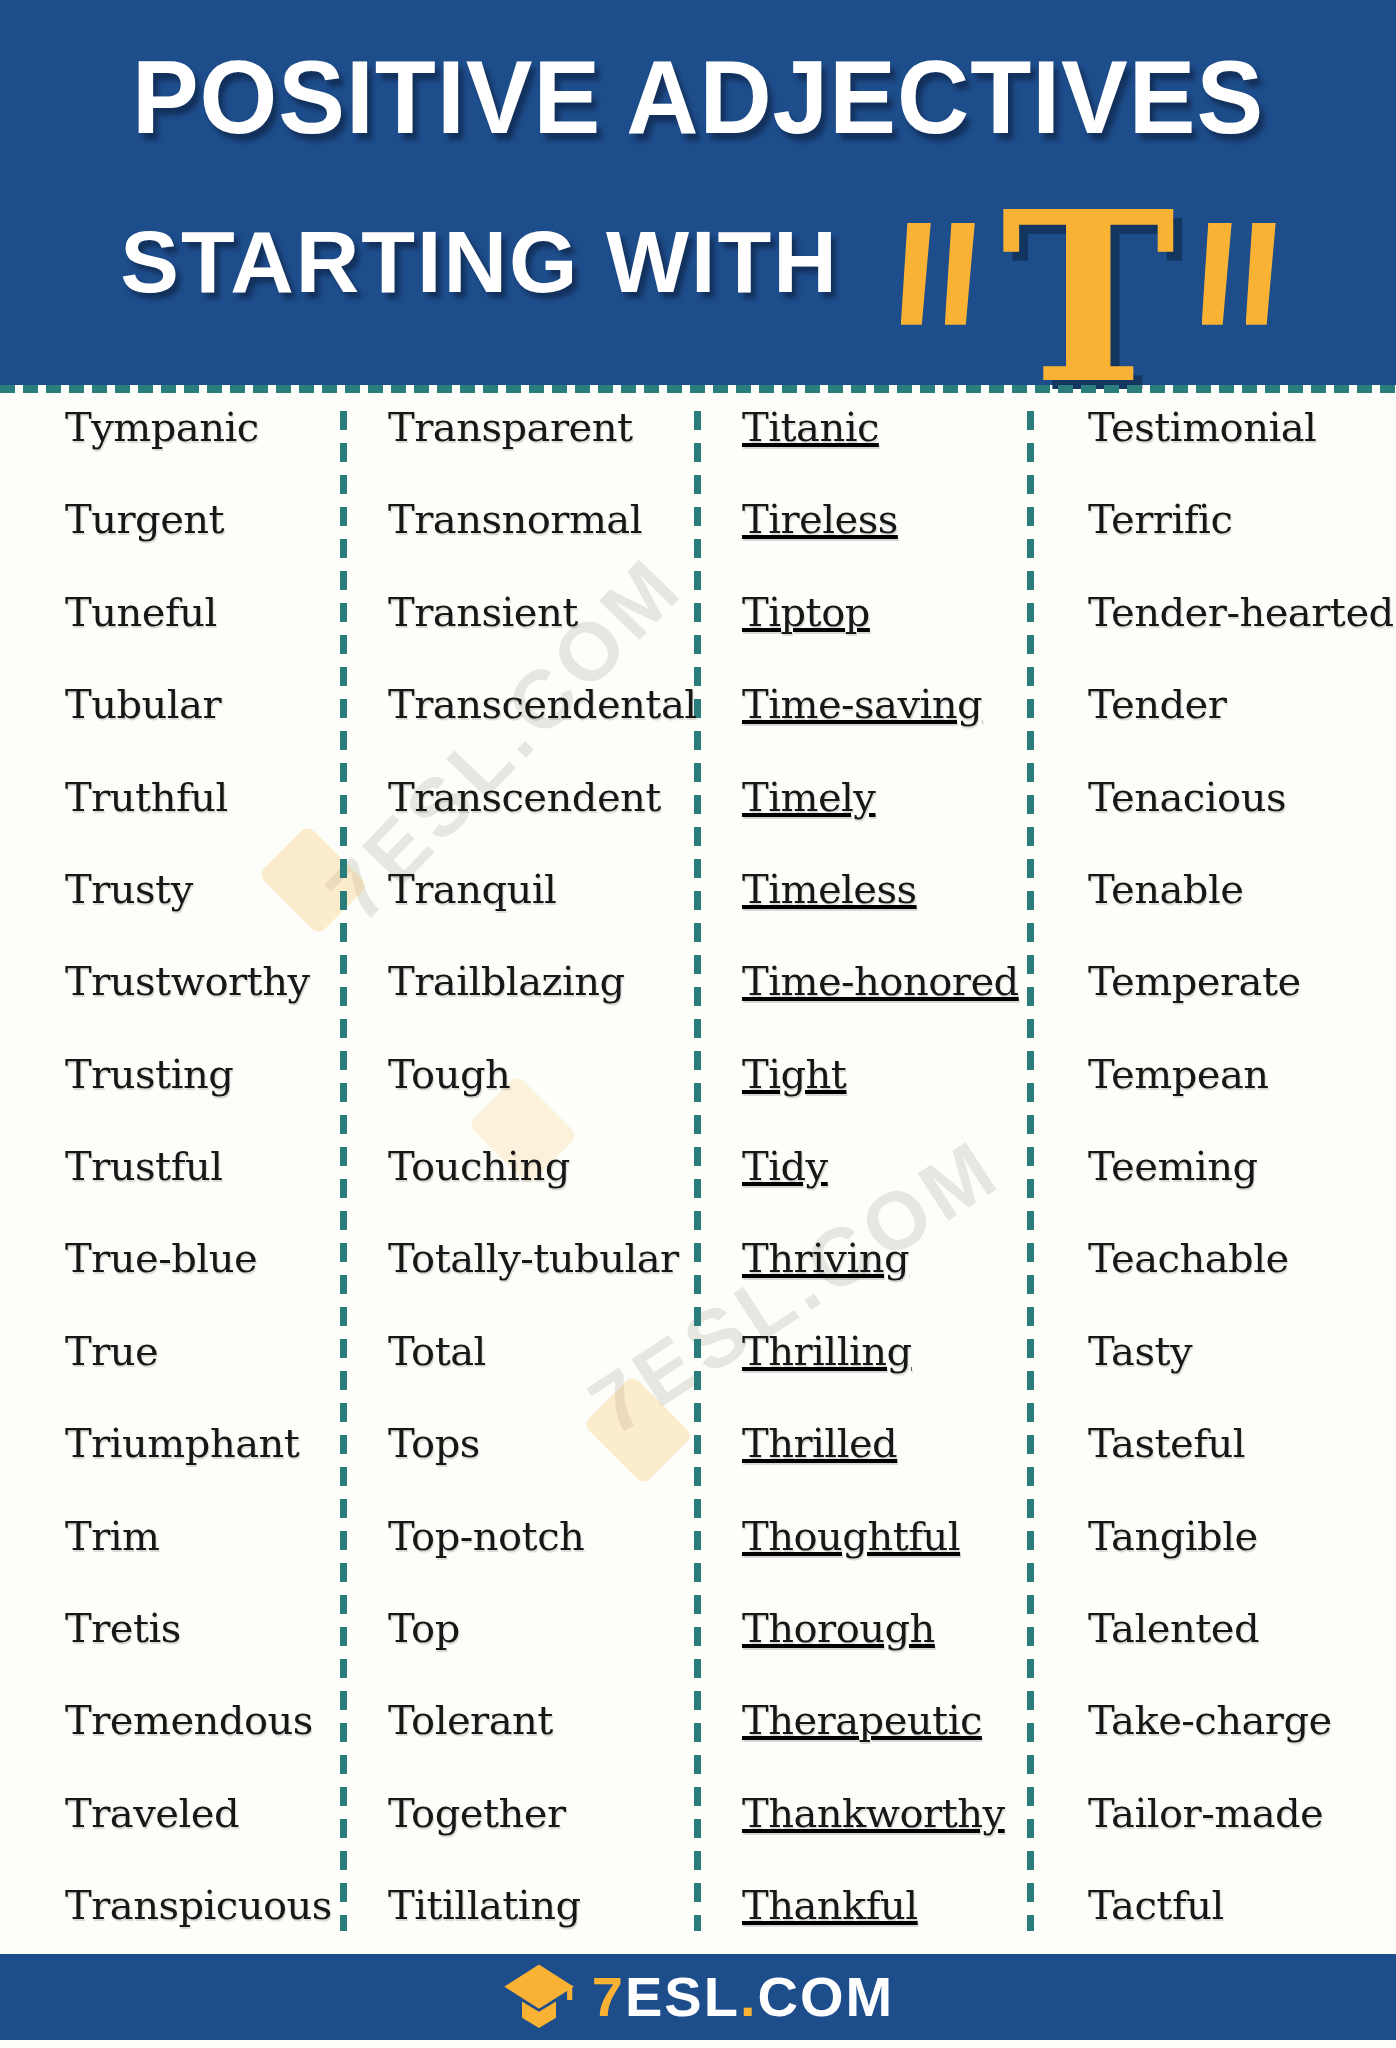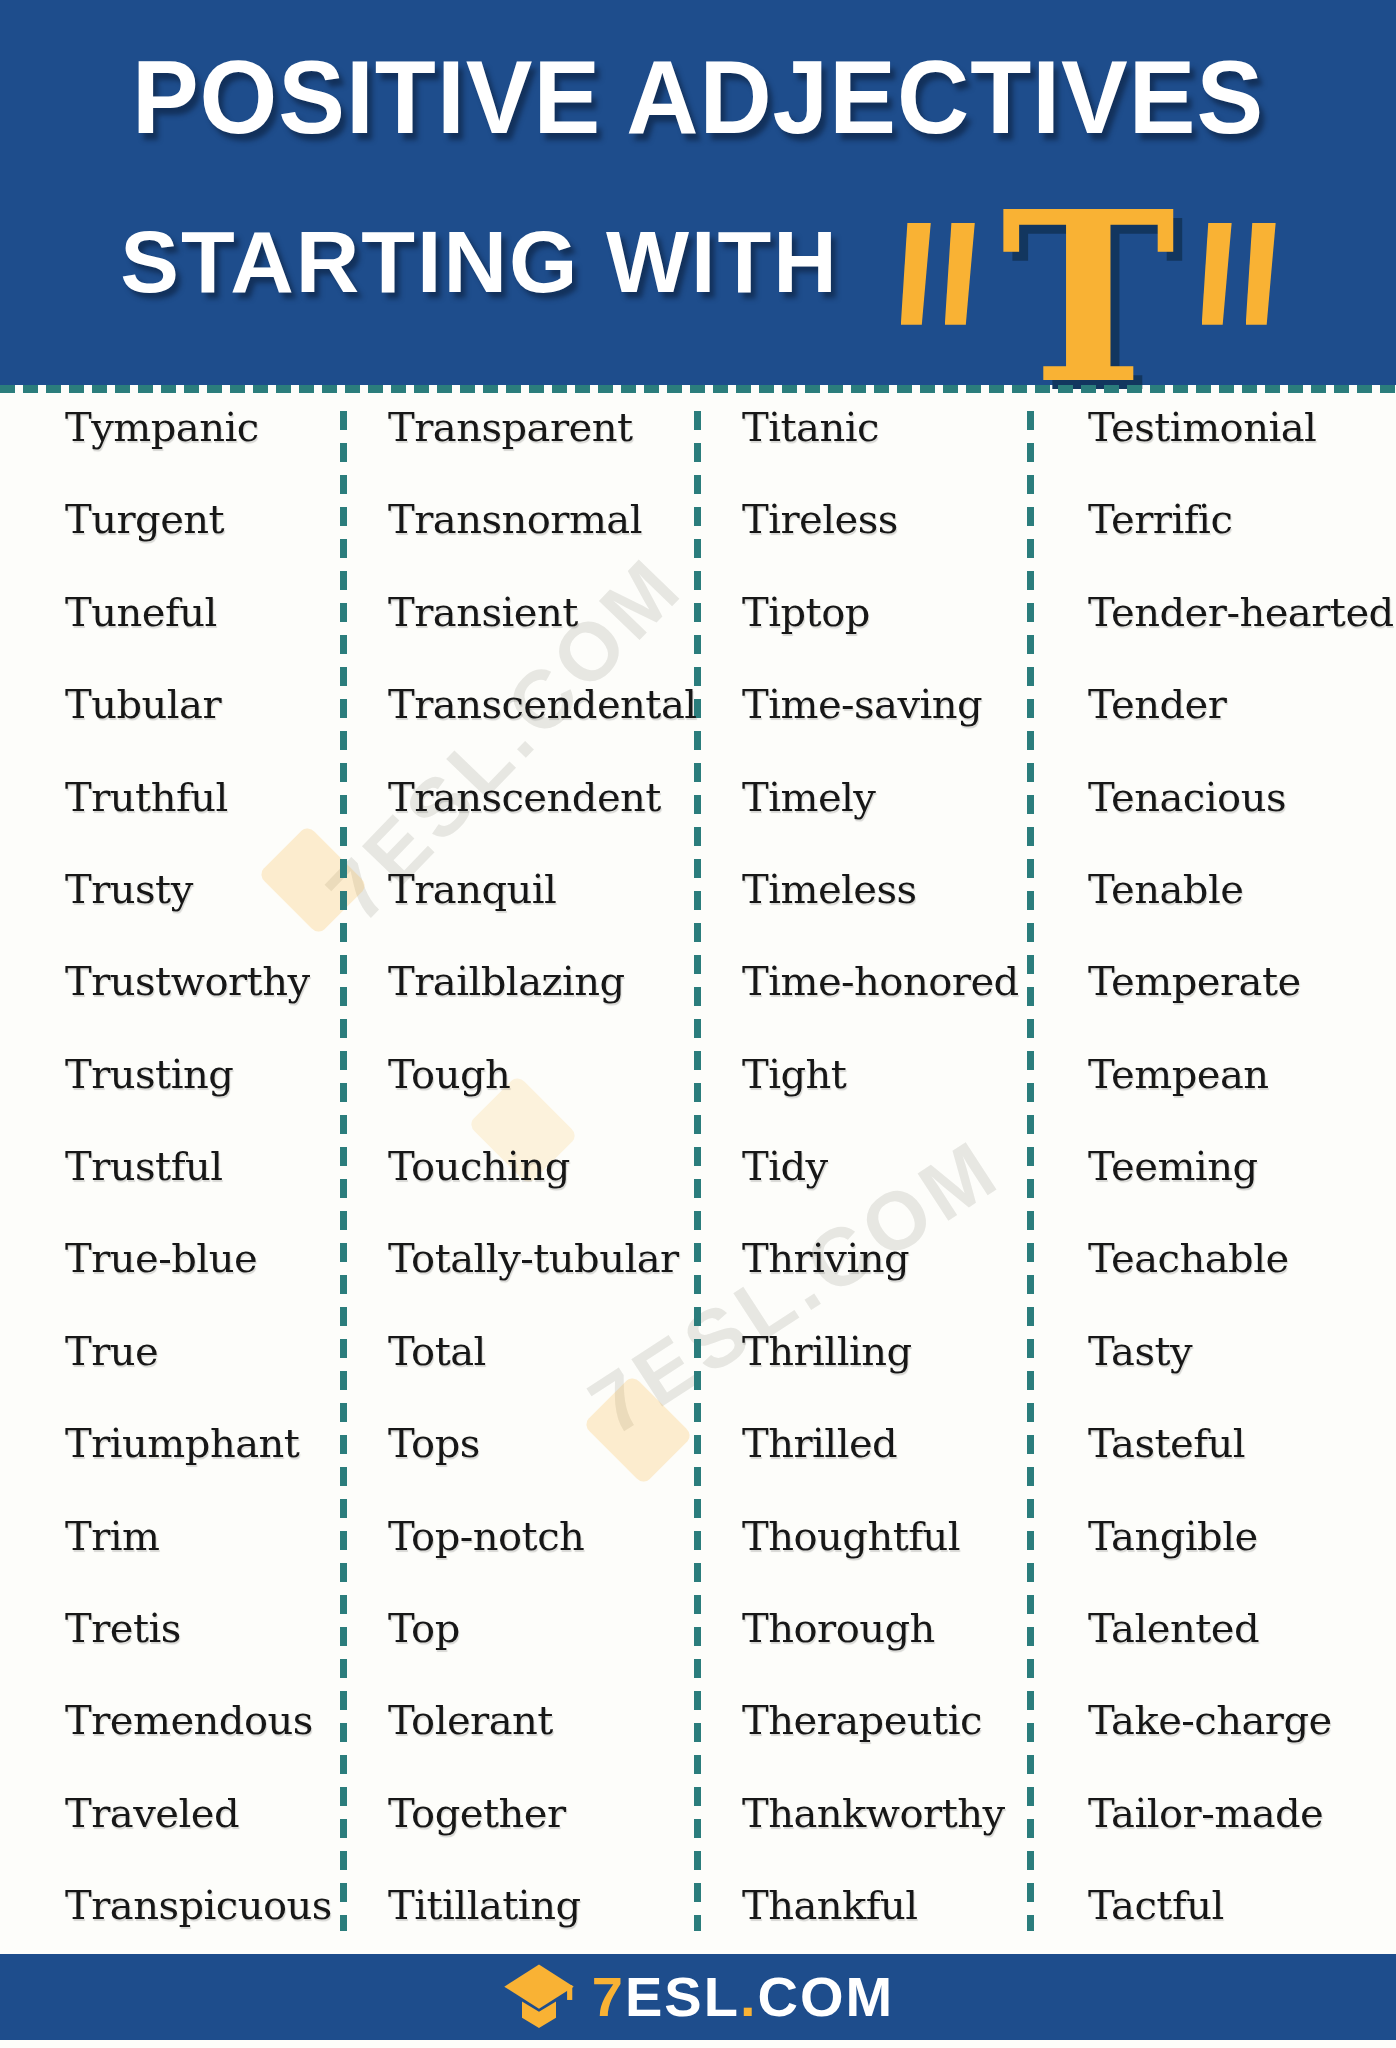--- a/index.html
+++ b/index.html
@@ -162,21 +162,21 @@
         <div class="word">Touching</div>
         <div class="word">Totally-tubular</div>
         <div class="word">Total</div>
         <div class="word">Tops</div>
         <div class="word">Top-notch</div>
         <div class="word">Top</div>
         <div class="word">Tolerant</div>
         <div class="word">Together</div>
         <div class="word">Titillating</div>
       </section>
-    <section class="col" style="left:742px;width:285px;">
+    <section class="col" style="left:742px;width:285px;text-decoration:underline;">
         <div class="word">Titanic</div>
         <div class="word">Tireless</div>
         <div class="word">Tiptop</div>
         <div class="word">Time-saving</div>
         <div class="word">Timely</div>
         <div class="word">Timeless</div>
         <div class="word">Time-honored</div>
         <div class="word">Tight</div>
         <div class="word">Tidy</div>
         <div class="word">Thriving</div>

